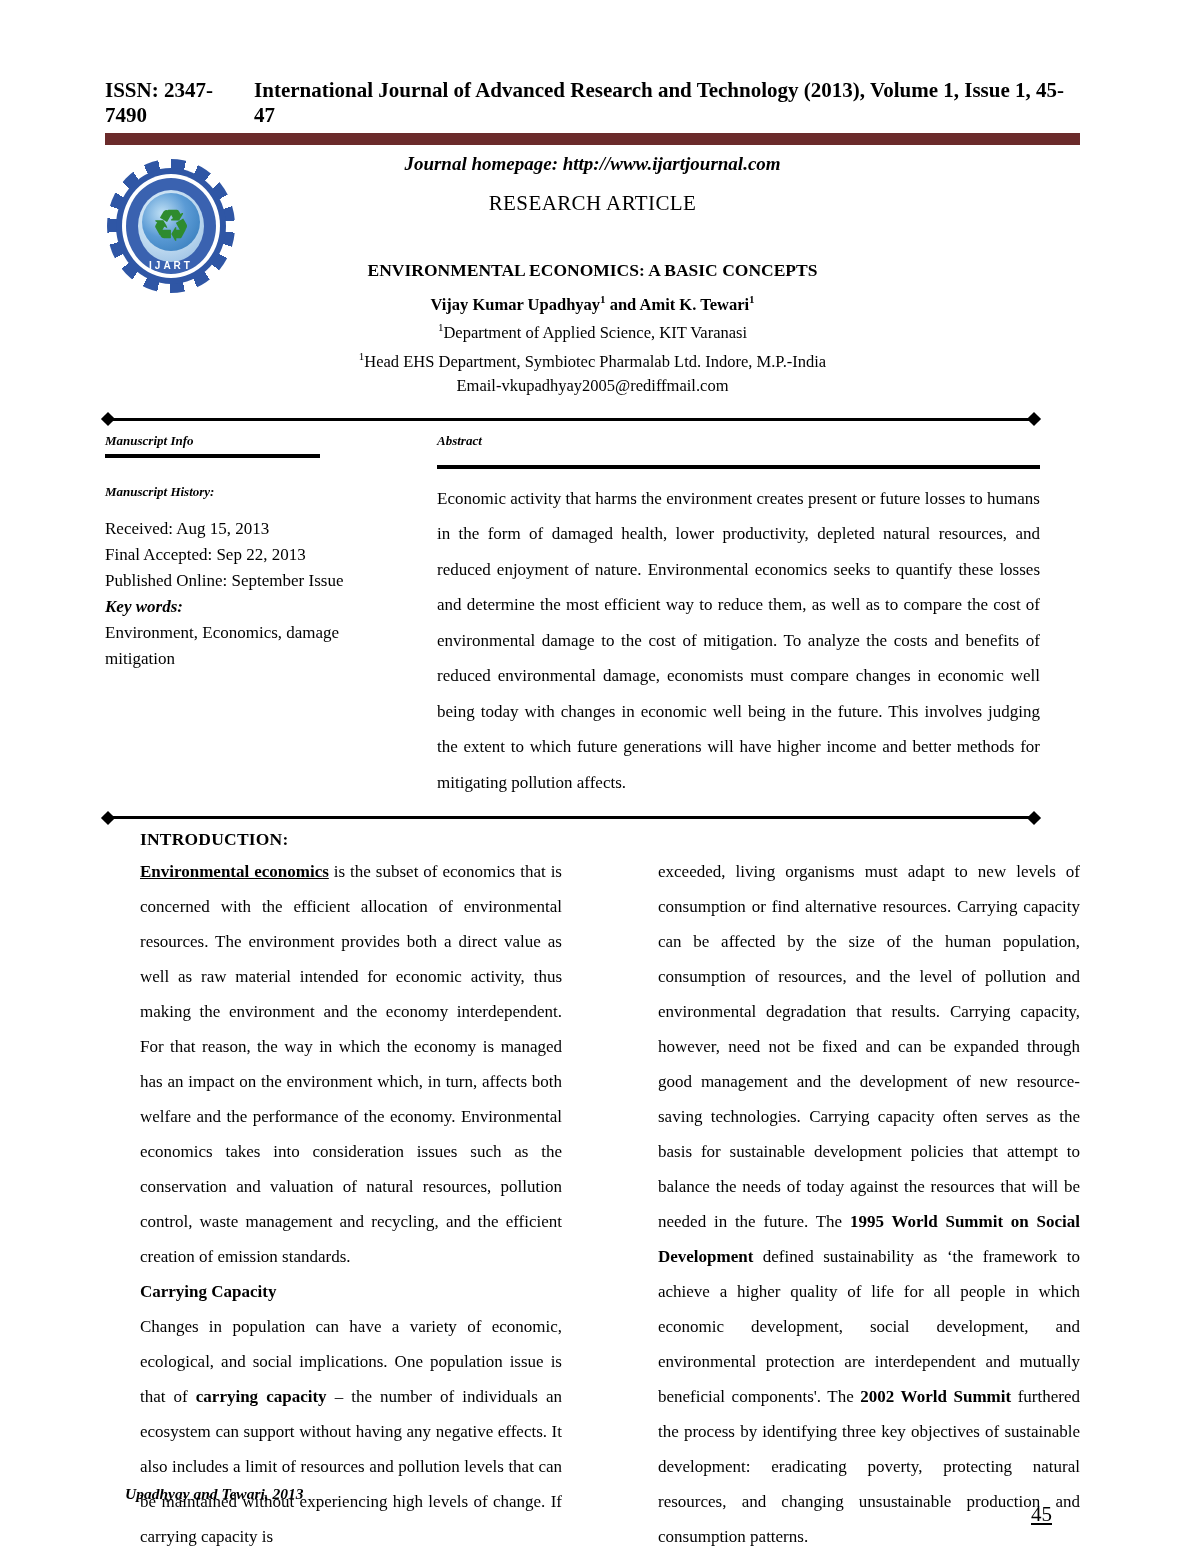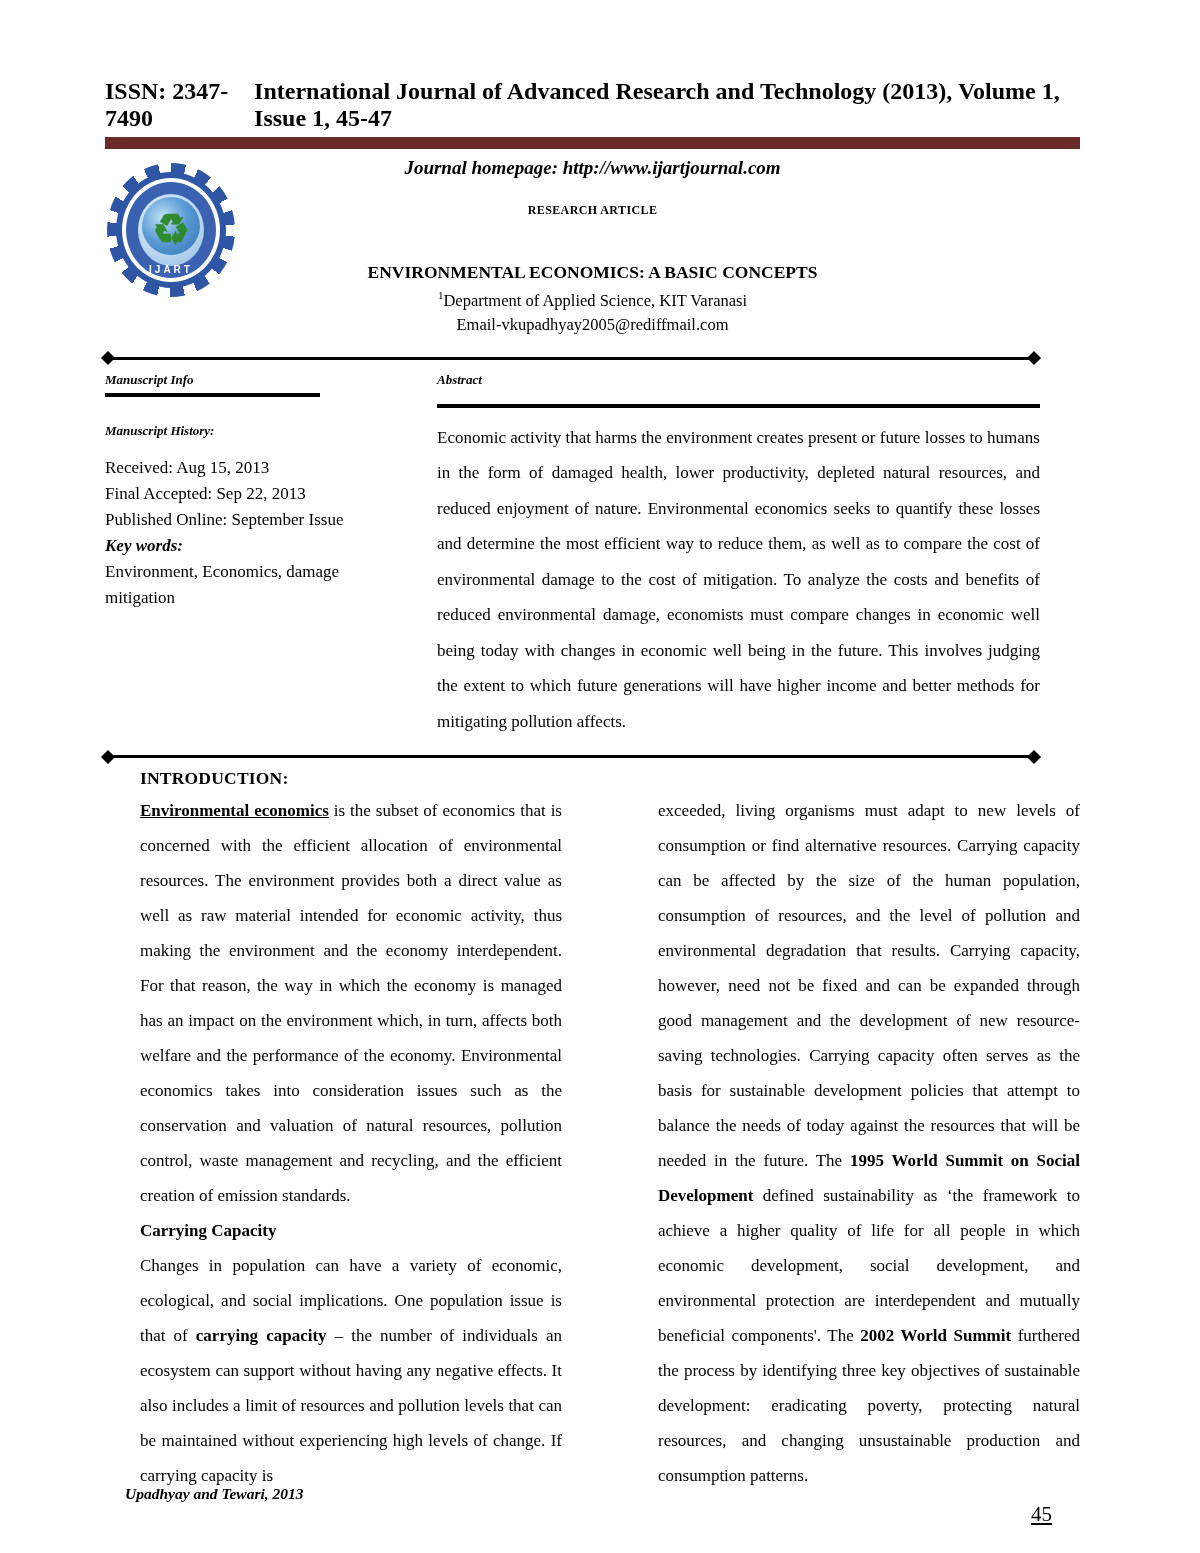--- a/index.html
+++ b/index.html
@@ -4,21 +4,21 @@
 <style>
   * { margin:0; padding:0; box-sizing:border-box; }
   html,body { background:#ffffff; }
   body {
     width:1200px; height:1553px; position:relative; overflow:hidden;
     font-family:"Liberation Serif", serif; color:#000;
   }
   .page { position:absolute; inset:0; padding:78px 120px 0 105px; }
 
   
-  .top-row { display:flex; justify-content:space-between; font-weight:bold; font-size:24px; }
+  .top-row { display:flex; justify-content:space-between; font-weight:bold; font-size:21px; }
   .maroon-bar { height:12px; background:#6b2b2b; margin-top:5px; }
 
   .header-center { position:relative; text-align:center; }
 
   
   .logo { position:absolute; left:2px; top:6px; width:128px; height:134px; }
   .gear { position:absolute; inset:0; border-radius:50%;
           background:repeating-conic-gradient(#2f56a5 0deg 13deg, transparent 13deg 24deg); }
   .gear-body { position:absolute; inset:9px; border-radius:50%; background:#2f56a5; }
   .ring-white { position:absolute; inset:15px; border-radius:50%; background:#ffffff; }
@@ -29,21 +29,21 @@
           border-radius:50%;
           background:radial-gradient(circle at 35% 35%, #bfe0f5 0%, #5b9bd5 45%, #2e75b6 100%); }
   .recycle { position:absolute; left:0; top:4px; width:100%; text-align:center;
           font-size:42px; line-height:58px; color:#2e8b2e; font-weight:bold; }
   .ijart-label { position:absolute; bottom:22px; left:0; width:100%; text-align:center;
           font-size:10px; font-weight:bold; color:#ffffff; letter-spacing:3px;
           font-family:"Liberation Sans", sans-serif; }
 
   
   .homepage { font-weight:bold; font-style:italic; font-size:19px; margin-top:8px; }
-  .research-article { font-weight:bold; font-size:12px; margin-top:24px; letter-spacing:.4px; }
+  .research-article { font-weight:normal; font-size:21px; margin-top:16px; letter-spacing:.4px; }
   .paper-title { font-weight:bold; font-size:17.5px; margin-top:44px; }
   .authors { font-weight:bold; font-size:16.5px; margin-top:12px; }
   .affil { font-size:16.5px; line-height:24px; }
   .affil sup, .authors sup { font-size:11px; }
   .email-line { font-size:16.5px; line-height:24px; }
 
   
   .divider { position:relative; height:3px; background:#000; width:932px; }
   .divider::before, .divider::after {
     content:""; position:absolute; width:10px; height:10px; background:#000;
@@ -102,22 +102,24 @@
       <div class="globe">
         <div class="recycle">♻</div>
       </div>
       <div class="ijart-label">IJART</div>
     </div>
 
     <div class="homepage">Journal homepage: http://www.ijartjournal.com</div>
     <div class="research-article">RESEARCH ARTICLE</div>
     <div class="paper-title">ENVIRONMENTAL ECONOMICS: A BASIC CONCEPTS</div>
 
+    <div class="authors"><span>Vijay Kumar Upadhyay</span><sup>1</sup><span> and Amit K. Tewari</span><sup>1</sup></div>
 
     <div class="affil"><sup>1</sup><span>Department of Applied Science, KIT Varanasi</span></div>
+    <div class="affil"><sup>1</sup><span>Head EHS Department, Symbiotec Pharmalab Ltd. Indore, M.P.-India</span></div>
     <div class="email-line">Email-vkupadhyay2005@rediffmail.com</div>
   </div>
 
   <div class="divider top"></div>
 
   <div class="info-grid">
     <div>
       <div class="col-h">Manuscript Info</div>
       <div class="mi-underline"></div>
       <div class="mi-history">Manuscript History:</div>

